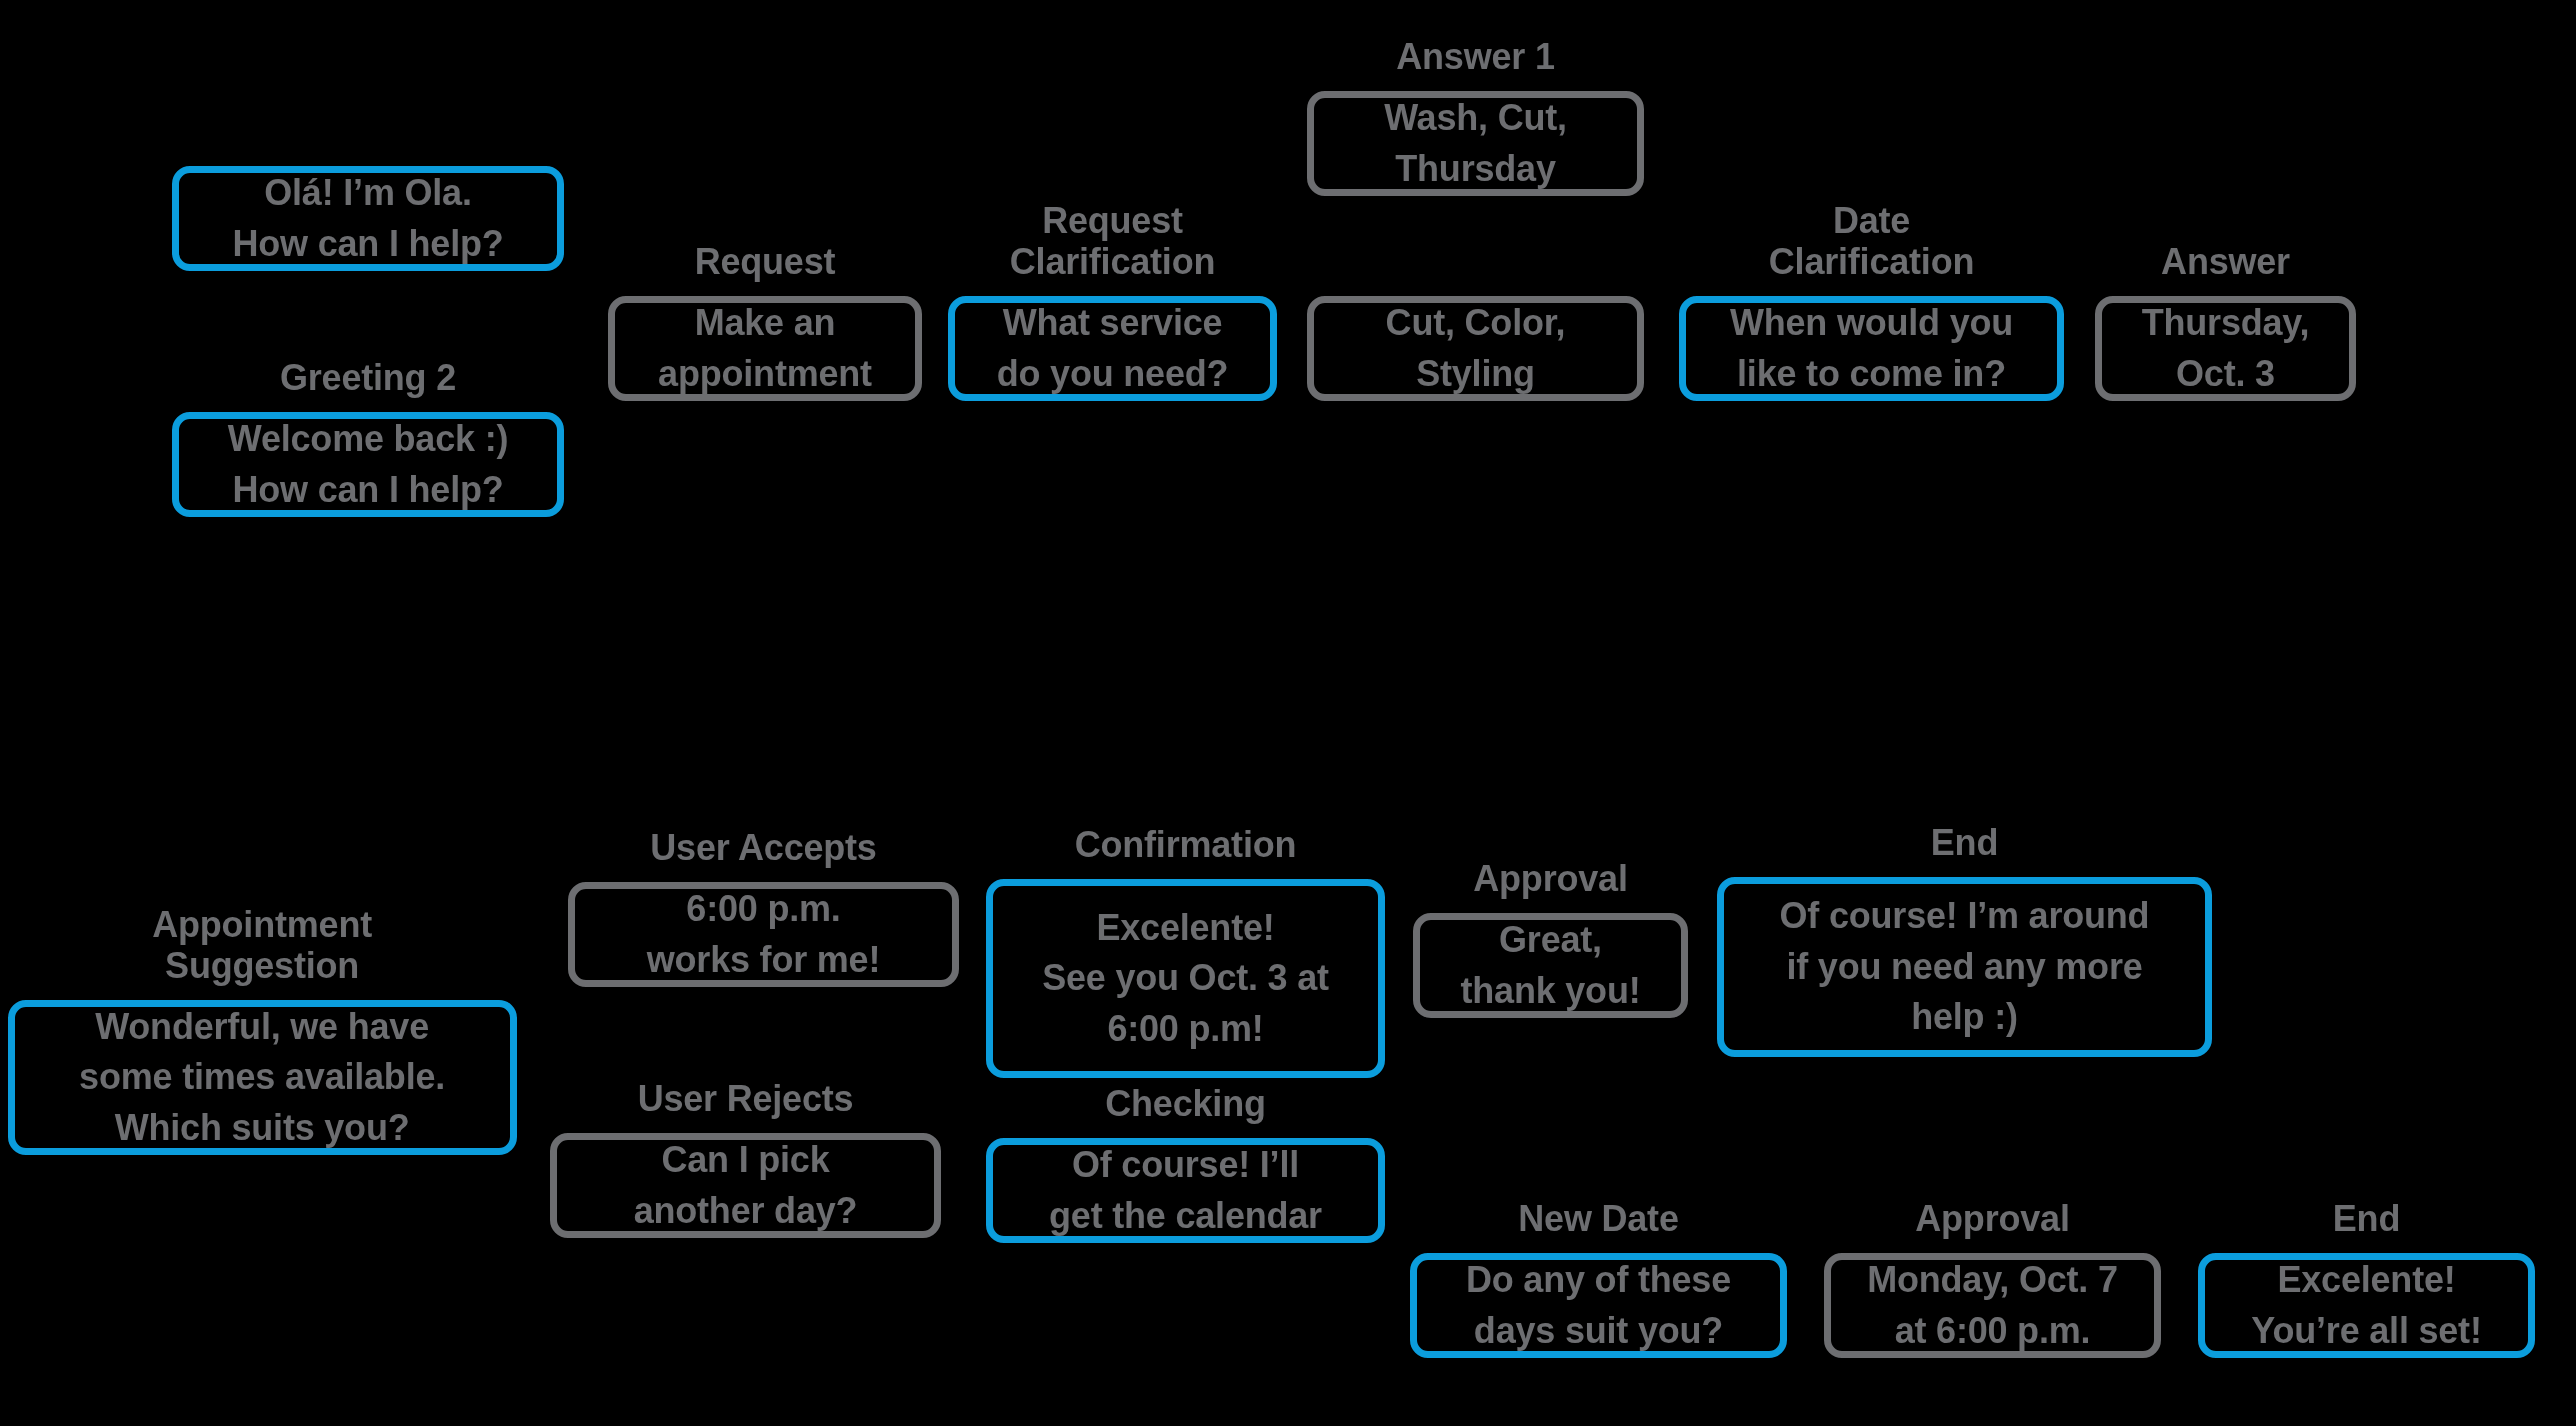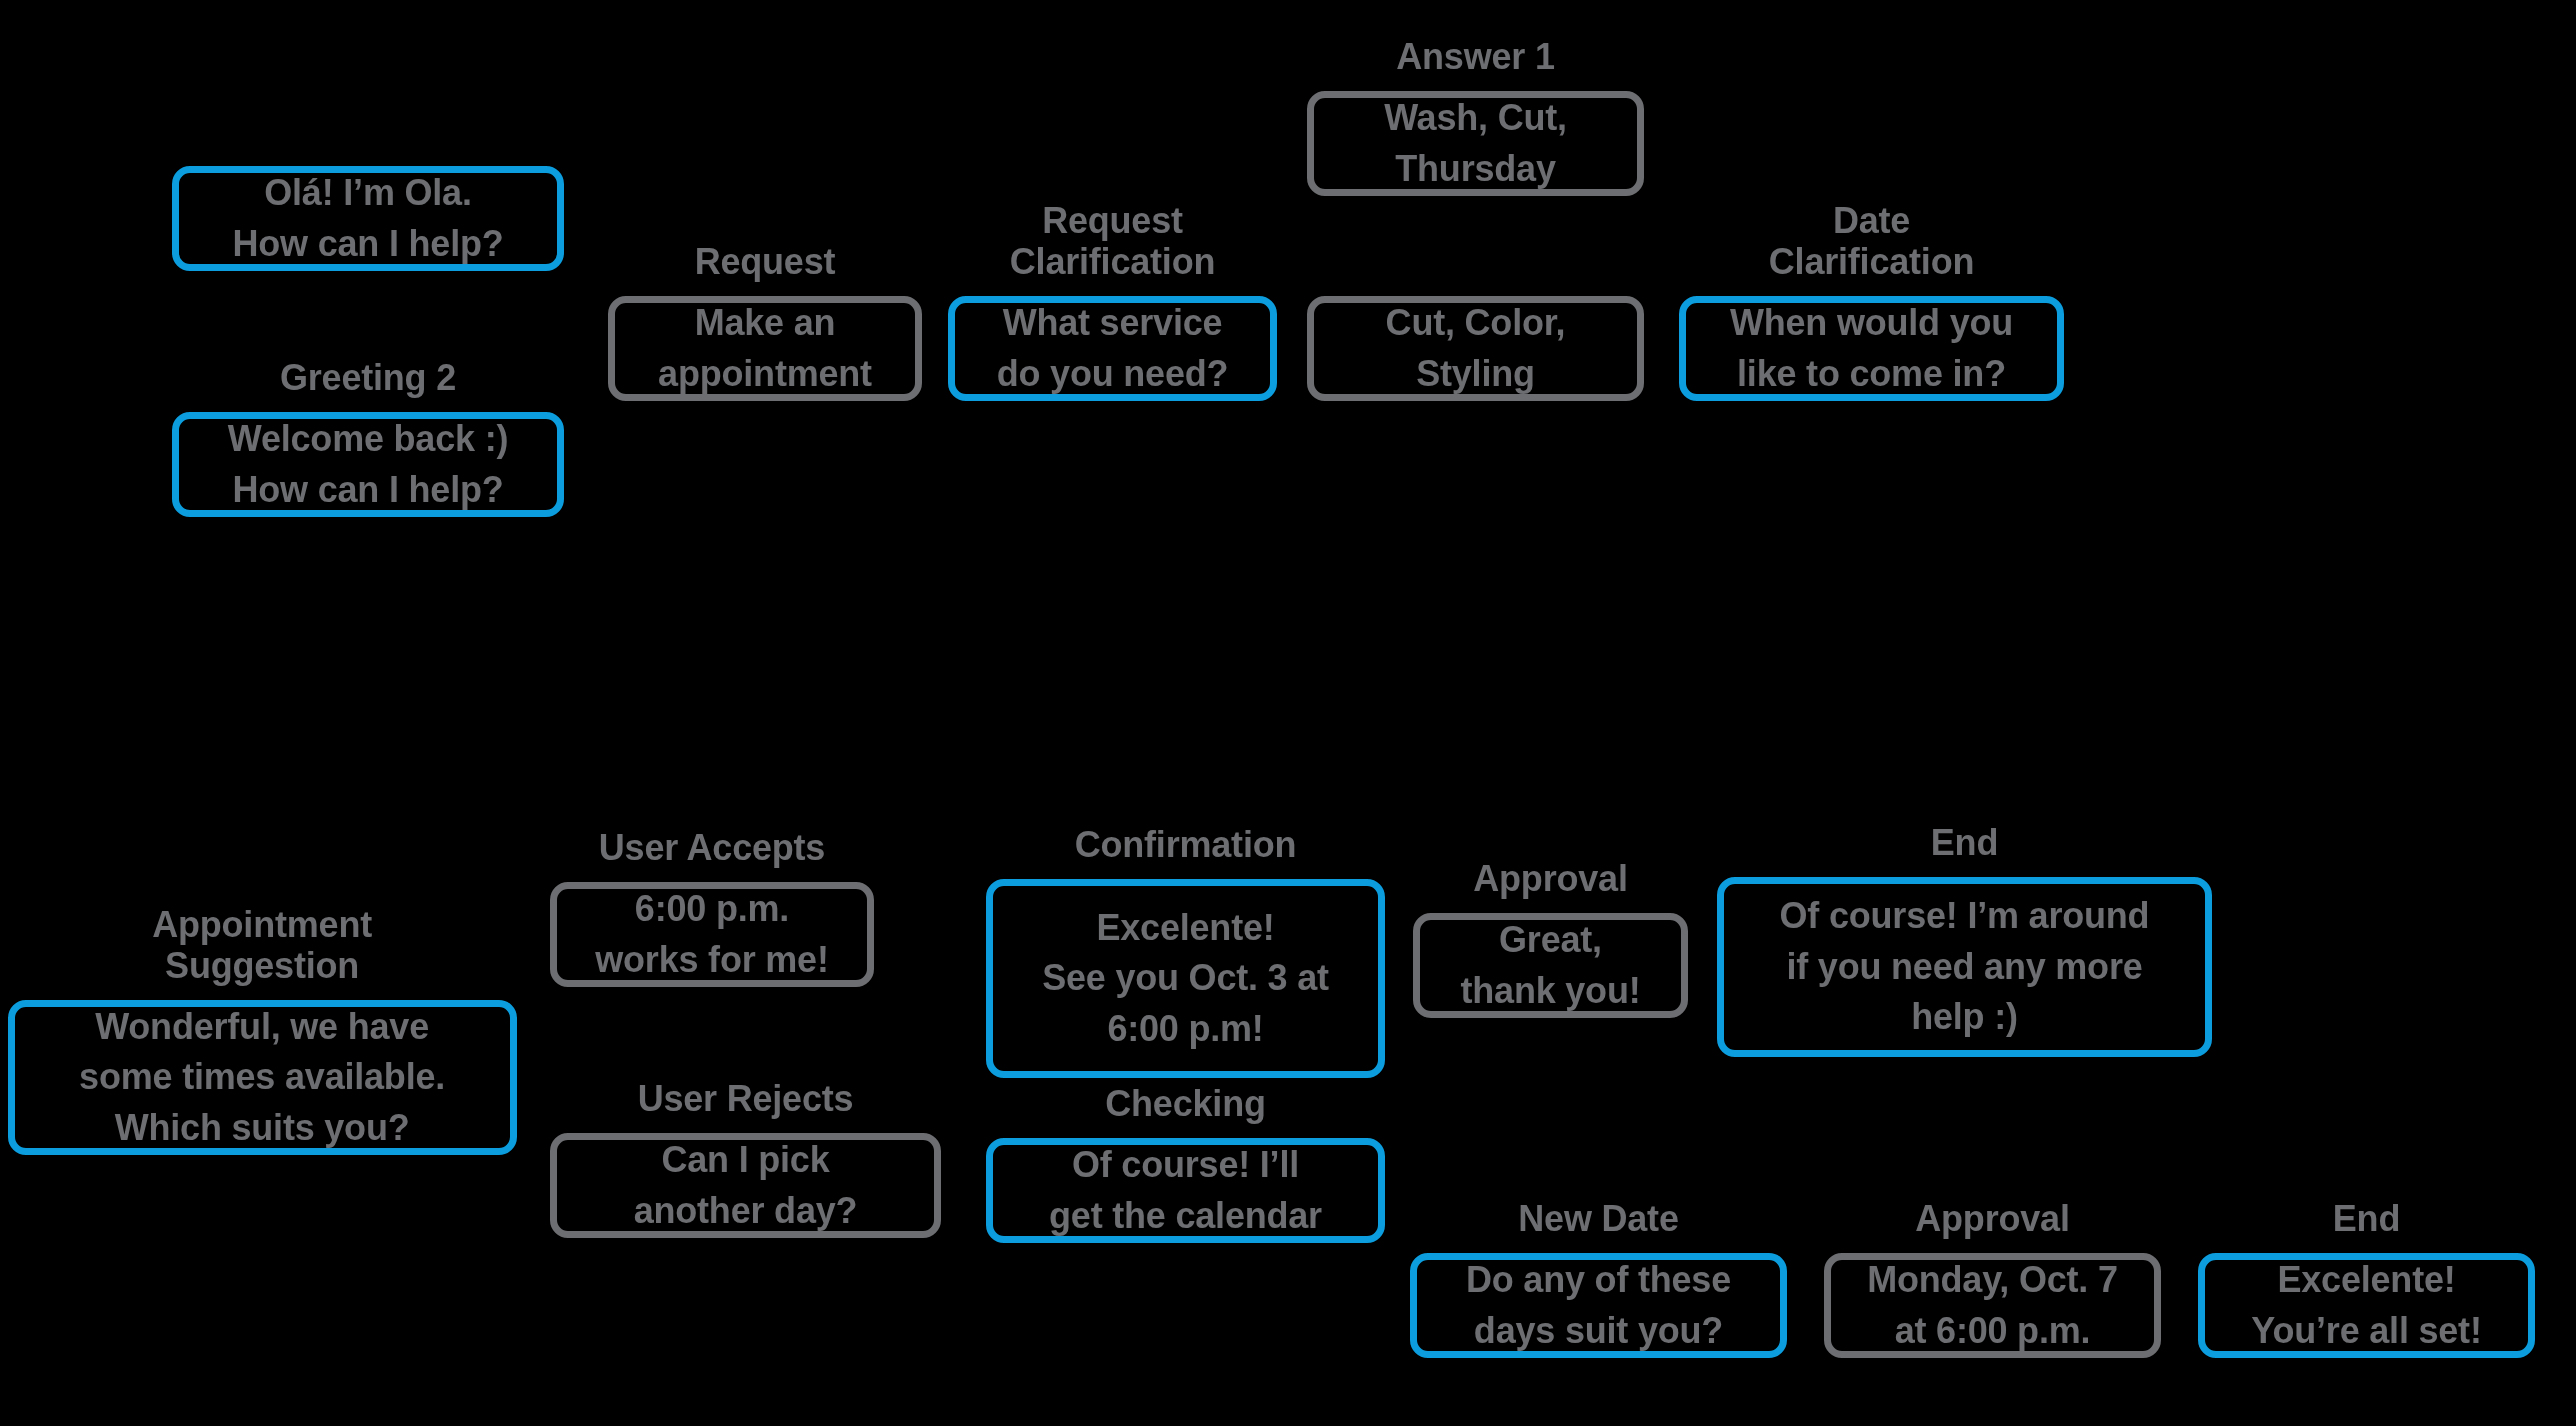--- a/index.html
+++ b/index.html
@@ -113,30 +113,37 @@
       </div>
     </div>
     <div class="node" style="left: 1679px; top: 296px; width: 385px; height: 105px;">
       <div class="node-label">Date
 Clarification</div>
       <div class="node-box blue">
         <div class="node-text">When would you
 like to come in?</div>
       </div>
     </div>
+    <div class="node" style="left: 2095px; top: 296px; width: 261px; height: 105px;">
+      <div class="node-label">Answer</div>
+      <div class="node-box gray">
+        <div class="node-text">Thursday,
+Oct. 3</div>
+      </div>
+    </div>
     <div class="node" style="left: 7.6px; top: 1000px; width: 509px; height: 155px;">
       <div class="node-label">Appointment
 Suggestion</div>
       <div class="node-box blue">
         <div class="node-text">Wonderful, we have
 some times available.
 Which suits you?</div>
       </div>
     </div>
-    <div class="node" style="left: 550px; top: 882px; width: 324px; height: 105px;">
+    <div class="node" style="left: 568px; top: 882px; width: 391px; height: 105px;">
       <div class="node-label">User Accepts</div>
       <div class="node-box gray">
         <div class="node-text">6:00 p.m.
 works for me!</div>
       </div>
     </div>
     <div class="node" style="left: 986px; top: 879px; width: 399px; height: 199px; border-radius: 29px;">
       <div class="node-label">Confirmation</div>
       <div class="node-box blue">
         <div class="node-text">Excelente!

